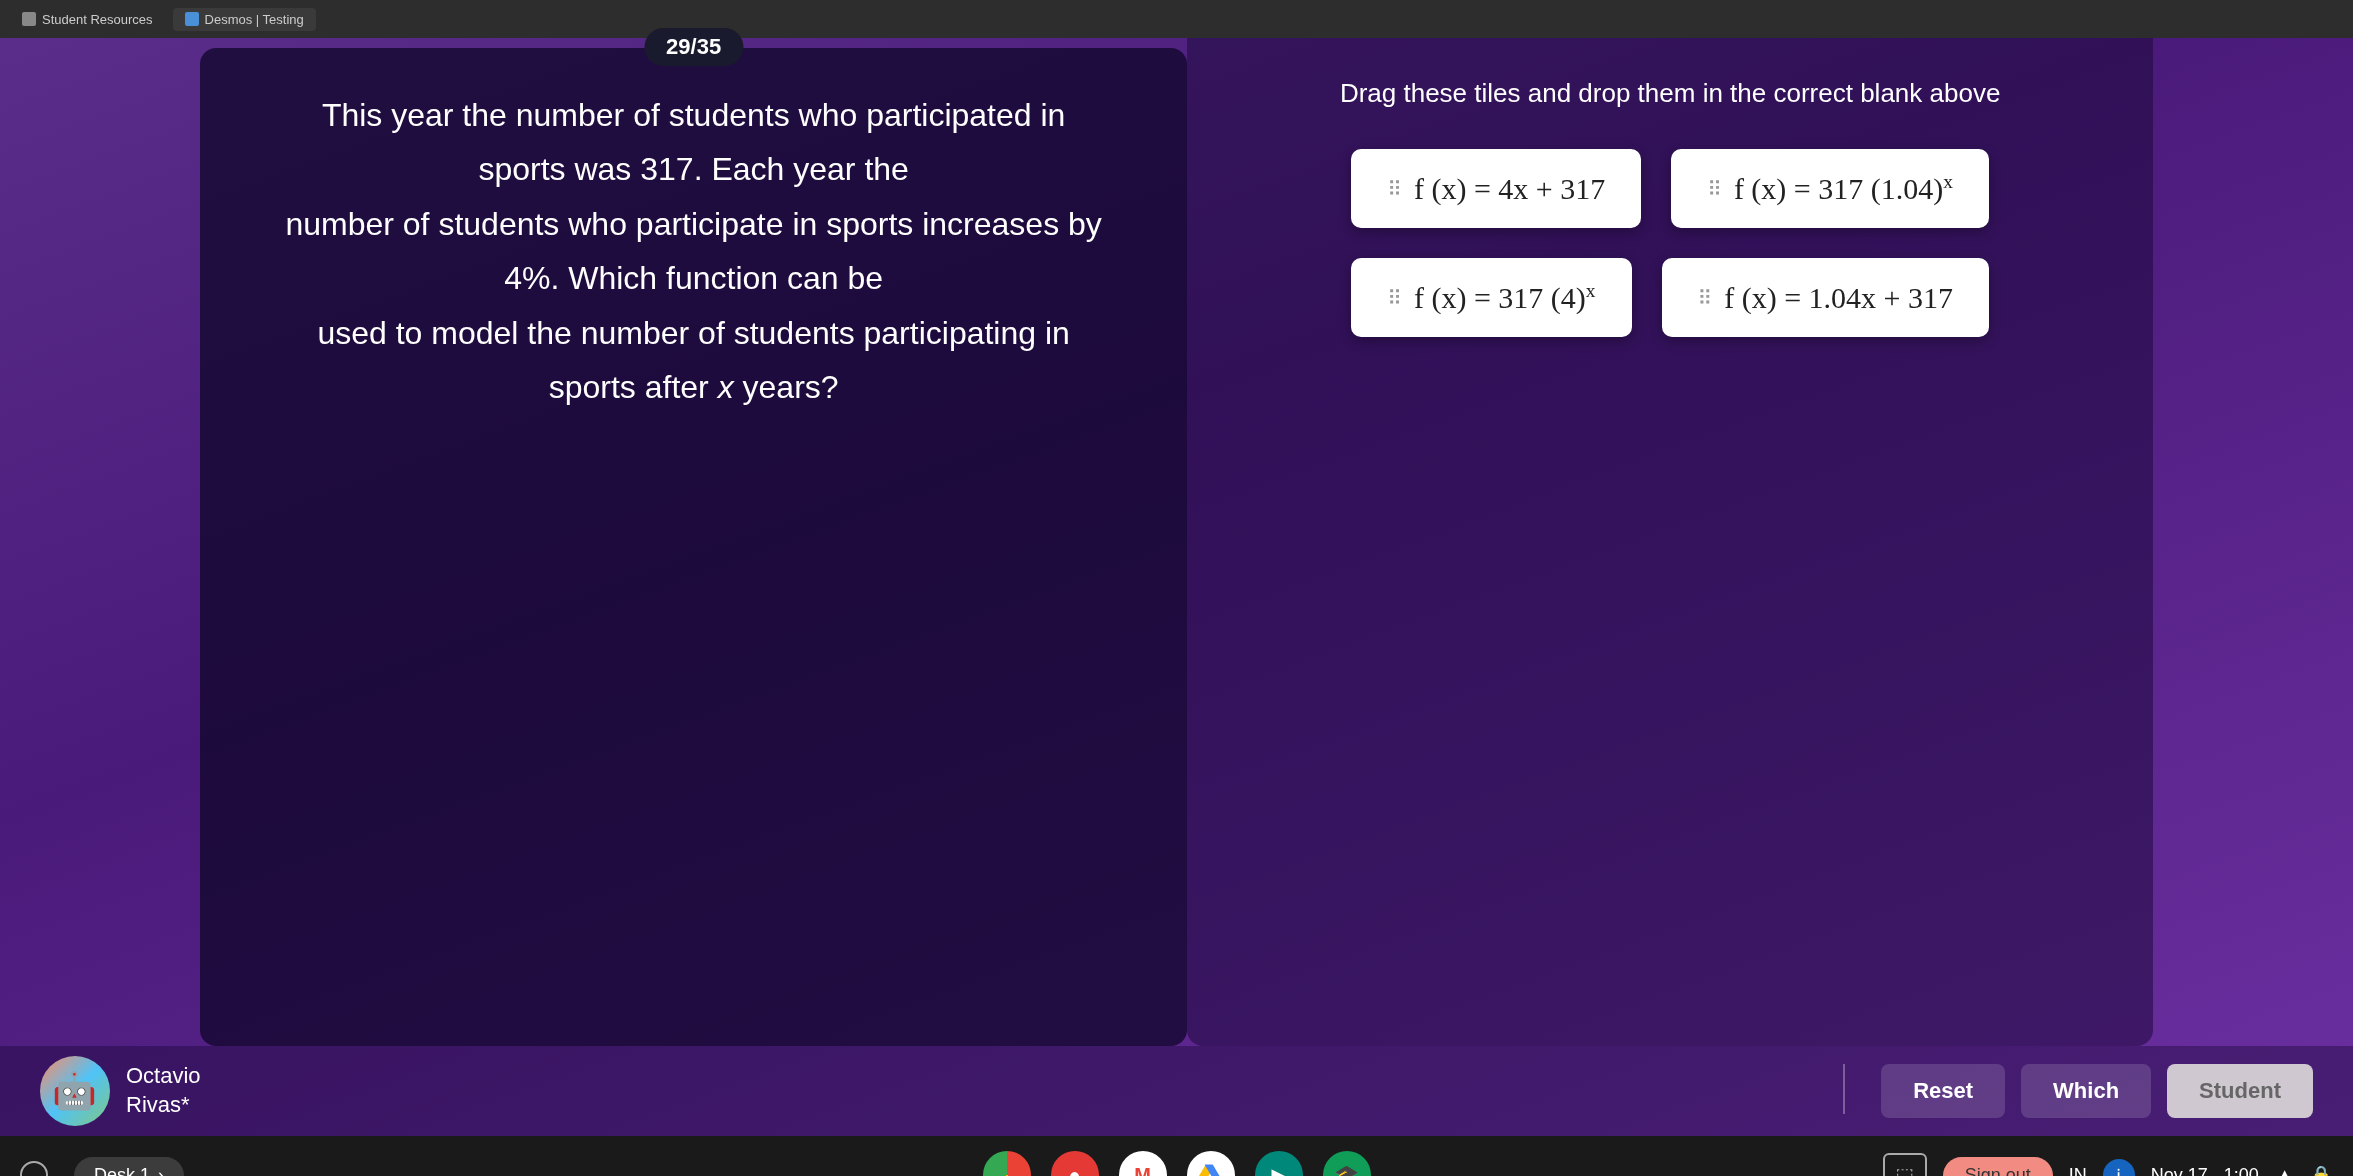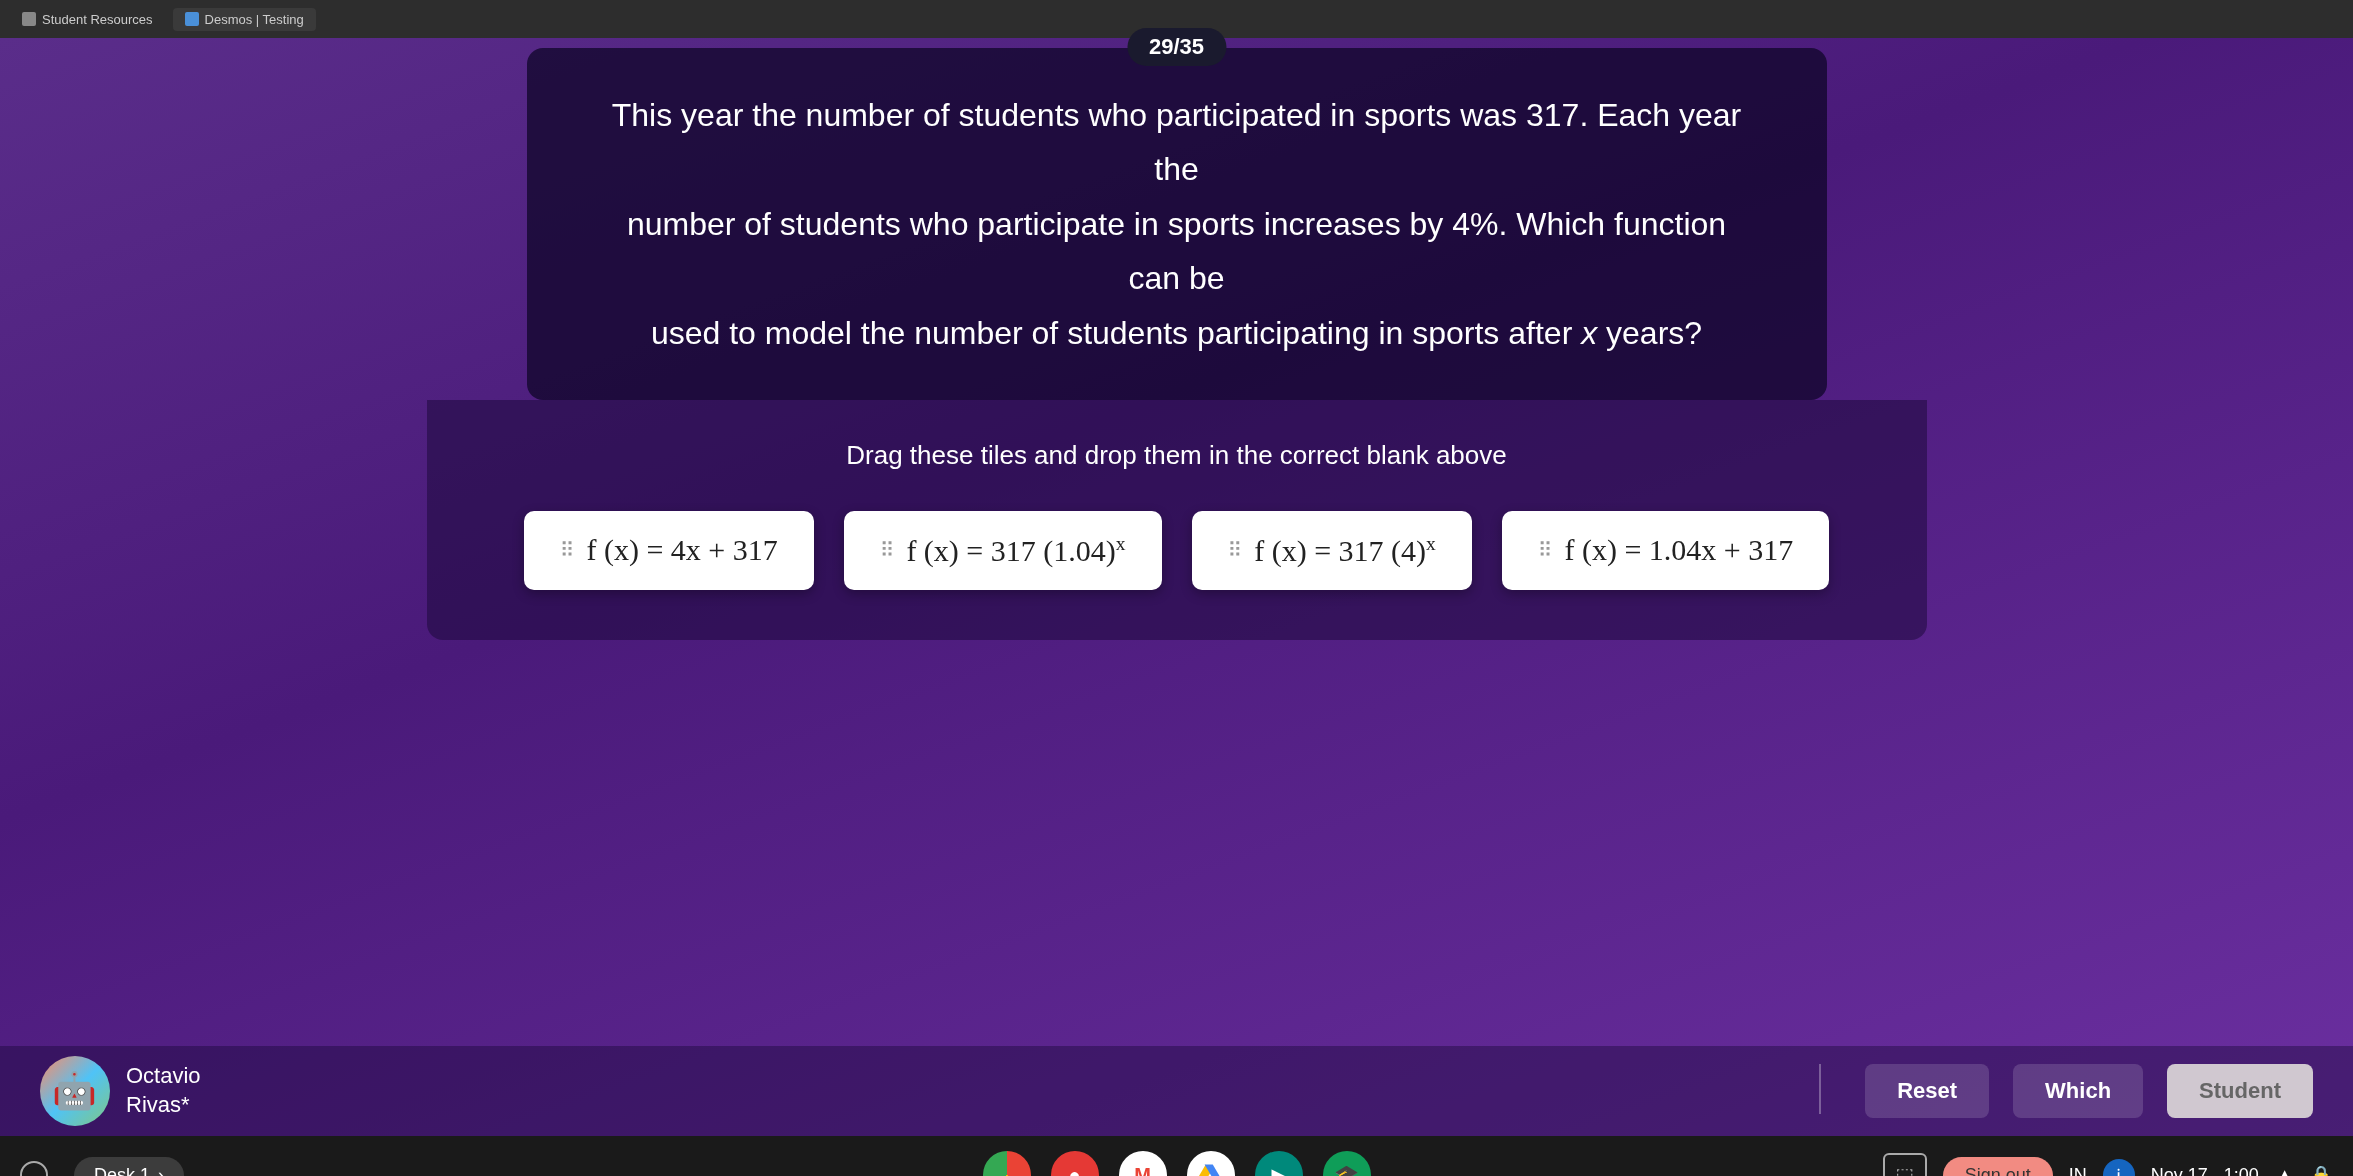--- a/index.html
+++ b/index.html
@@ -86,22 +86,21 @@
       display: flex;
       align-items: center;
       justify-content: center;
       color: white;
       font-size: 22px;
     }
 
     
     .question-area {
       display: flex;
-      flex-direction: column;
-      align-items: center;
+      flex-direction: row;
       padding: 0 200px;
       flex: 1;
     }
 
     .question-card {
       background: rgba(15, 5, 40, 0.75);
       border-radius: 16px;
       padding: 40px 80px;
       max-width: 1300px;
       width: 100%;
@@ -220,21 +219,21 @@
 
     .user-name {
       color: white;
       font-size: 22px;
       font-family: Arial, sans-serif;
       line-height: 1.3;
     }
 
     .action-buttons {
       display: flex;
-      gap: 12px;
+      gap: 4px;
     }
 
     .divider-line {
       width: 2px;
       height: 50px;
       background: rgba(255,255,255,0.3);
       margin-right: 20px;
     }
 
     .btn-reset, .btn-skip, .btn-submit {

